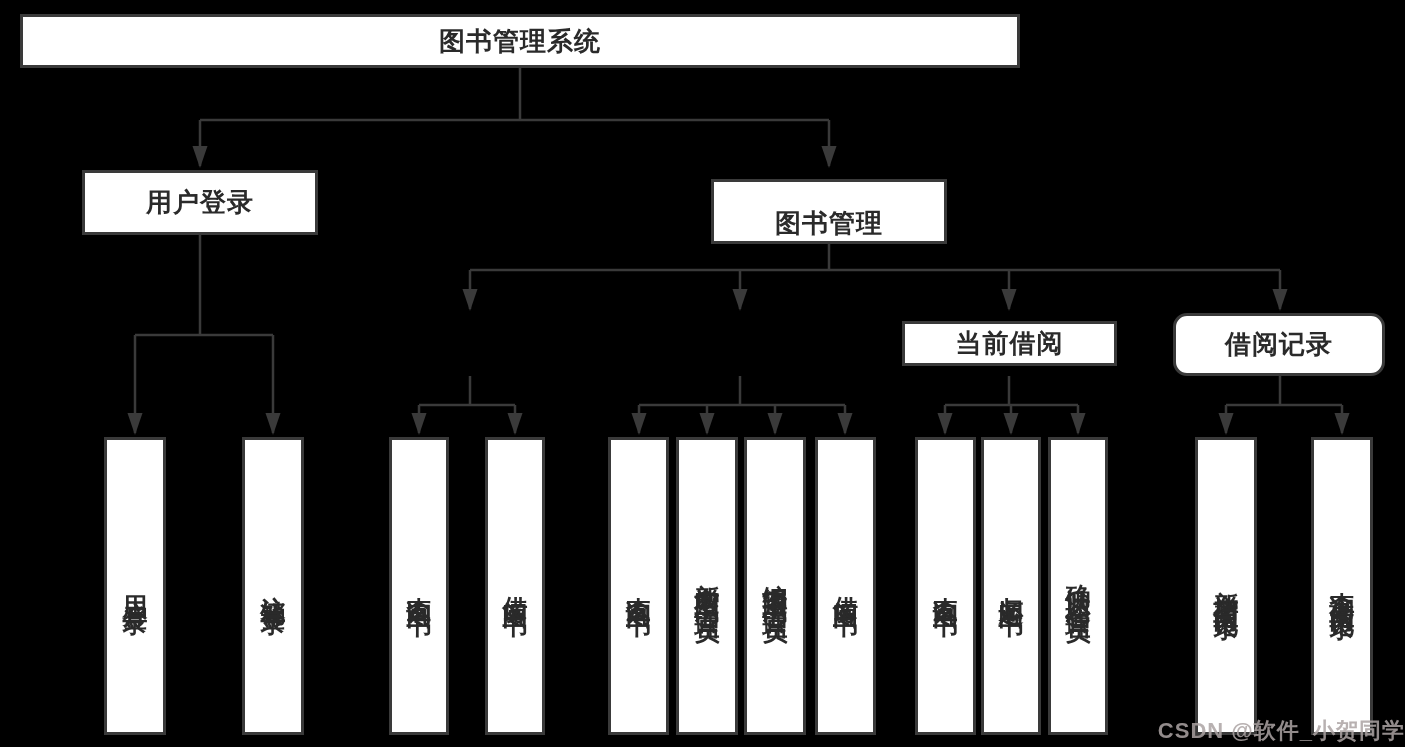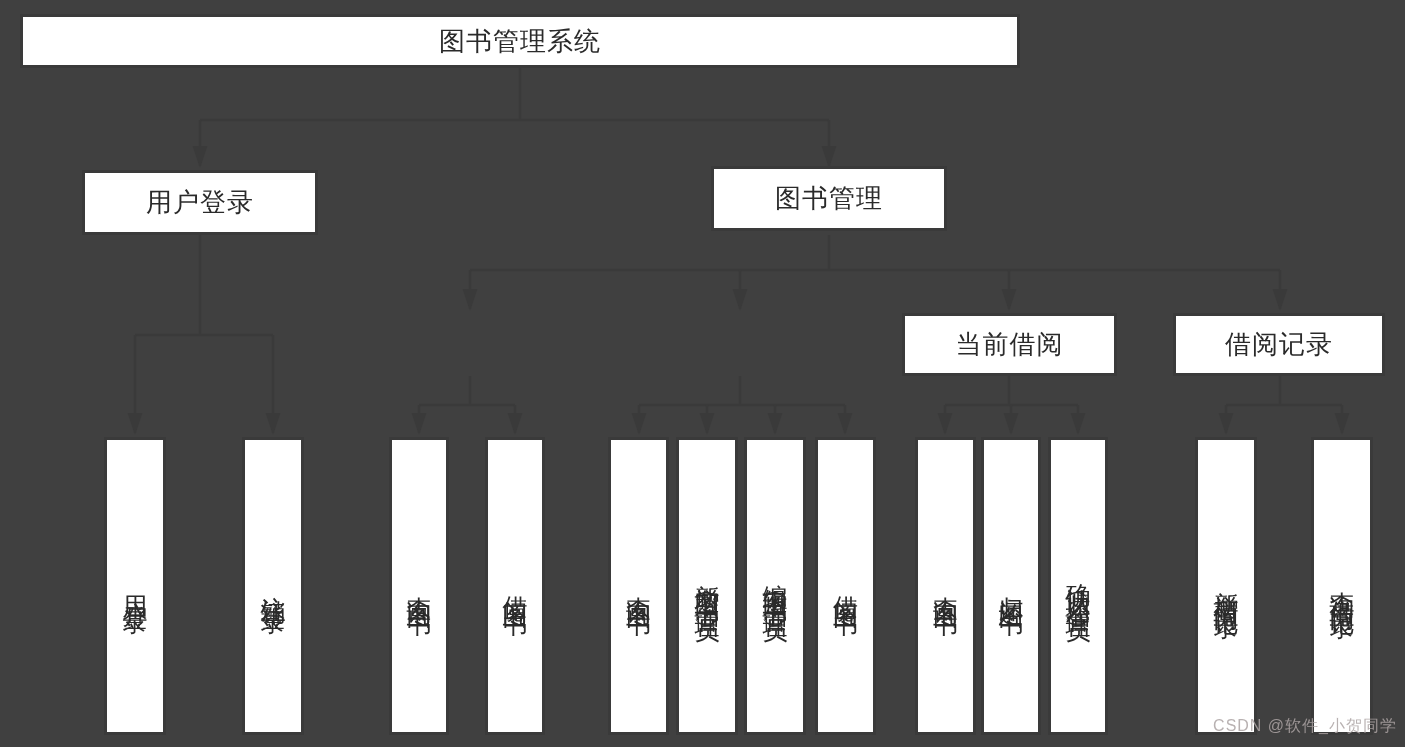--- a/index.html
+++ b/index.html
@@ -1,22 +1,23 @@
 <!DOCTYPE html>
 <html><head>
 <meta charset="utf-8">
 <style>
   html, body { margin: 0; padding: 0; background: #ffffff; }
   #canvas {
     position: relative;
     width: 1405px;
     height: 747px;
-    background: #404040;
+    background: #000000;
     font-family: "Liberation Sans", "DejaVu Sans", sans-serif;
     overflow: hidden;
+    font-weight: bold;
   }
   #connectors {
     position: absolute;
     left: 0; top: 0;
     width: 1405px; height: 747px;
   }
   .box {
     position: absolute;
     background: #ffffff;
     border: 3px solid #3a3a3a;
@@ -36,23 +37,23 @@
     writing-mode: vertical-rl;
     text-orientation: mixed;
     font-size: 25px;
     letter-spacing: 5px;
     line-height: 1;
     color: #2a2a2a;
     white-space: nowrap;
   }
   #watermark {
     position: absolute;
-    right: 8px;
+    right: 0;
     top: 716px;
-    font-size: 16px;
+    font-size: 22px;
     color: rgba(172, 163, 163, 0.85);
     letter-spacing: 1px;
     z-index: 6;
     white-space: nowrap;
   }
 </style>
 </head>
 <body>
 
 <div id="canvas">
@@ -100,28 +101,28 @@
     </g>
   </svg>
 
   <div class="box" style="left:20px;top:14px;width:1000px;height:54px;">
     <span class="h-label">图书管理系统</span>
   </div>
 
   <div class="box" style="left:82px;top:170px;width:236px;height:65px;">
     <span class="h-label">用户登录</span>
   </div>
-  <div class="box" style="left:711px;top:166px;width:236px;height:65px;">
+  <div class="box" style="left:711px;top:179px;width:236px;height:65px;align-items:flex-end;">
     <span class="h-label">图书管理</span>
   </div>
 
-  <div class="box" style="left:902px;top:313px;width:215px;height:63px;">
+  <div class="box" style="left:902px;top:321px;width:215px;height:45px;">
     <span class="h-label">当前借阅</span>
   </div>
-  <div class="box" style="left:1173px;top:313px;width:212px;height:63px;">
+  <div class="box" style="left:1173px;top:313px;width:212px;height:63px;border-radius:14px;">
     <span class="h-label">借阅记录</span>
   </div>
 
   <div class="box" style="left:104px;top:437px;width:62px;height:298px;">
     <span class="v-label">用户登录</span>
   </div>
   <div class="box" style="left:242px;top:437px;width:62px;height:298px;">
     <span class="v-label">注销登录</span>
   </div>
 

